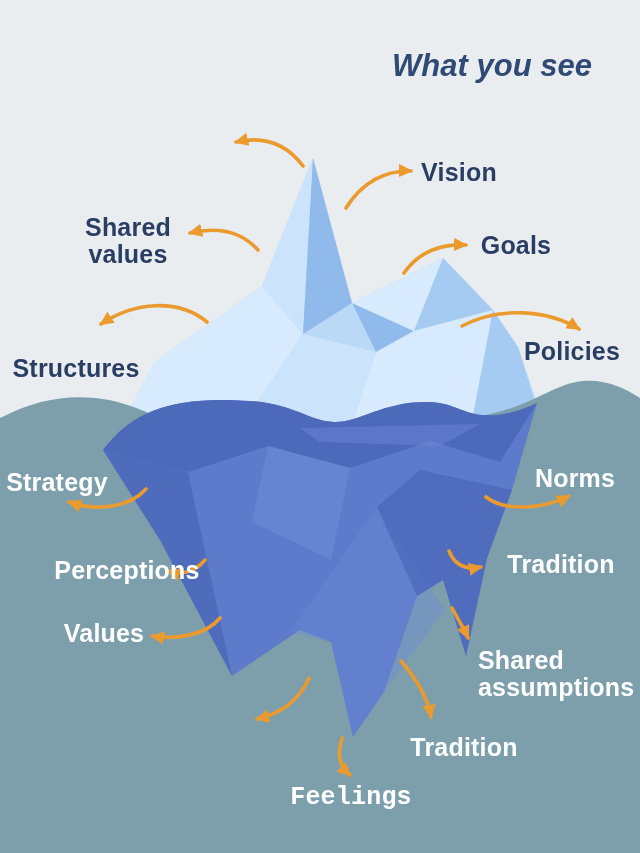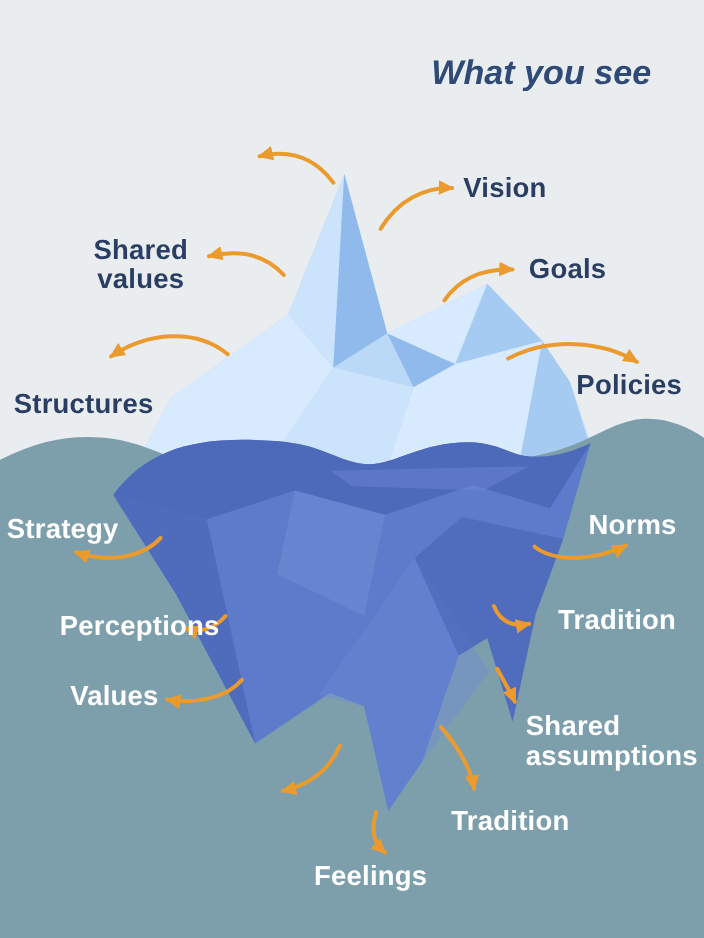--- a/index.html
+++ b/index.html
@@ -53,21 +53,21 @@
   .p-structures{left:76px;top:348px;margin-top:20px;}
   .p-policies{left:572px;top:351px;}
   .p-beliefs{left:57px;top:482px;}
   .p-norms{left:575px;top:478px;}
   .p-perceptions{left:86px;top:570px;margin-left:41px;}
   .p-procedures{left:561px;top:564px;}
   .p-values{left:104px;top:633px;}
   .p-shared-assumptions{left:478px;top:674px;transform:translate(0,-50%);text-align:left;}
   .p-stories{left:201px;top:719px;}
   .p-tradition{left:464px;top:747px;}
-  .p-feelings{left:337px;top:797px;}
+  .p-feelings{left:351px;top:797px;font-family:Liberation Mono, monospace;}
 </style>
 </head>
 <body>
 
 <div class="stage">
 
   <svg width="640" height="853" viewBox="0 0 640 853">
     <defs>
       <marker id="ah" viewBox="0 0 6 6" refX="4.6" refY="3" markerWidth="4.4" markerHeight="4.4" orient="auto">
         <path d="M0,0.5 L5.4,3 L0,5.5 Z" style="fill:var(--c-arrow)"></path>

